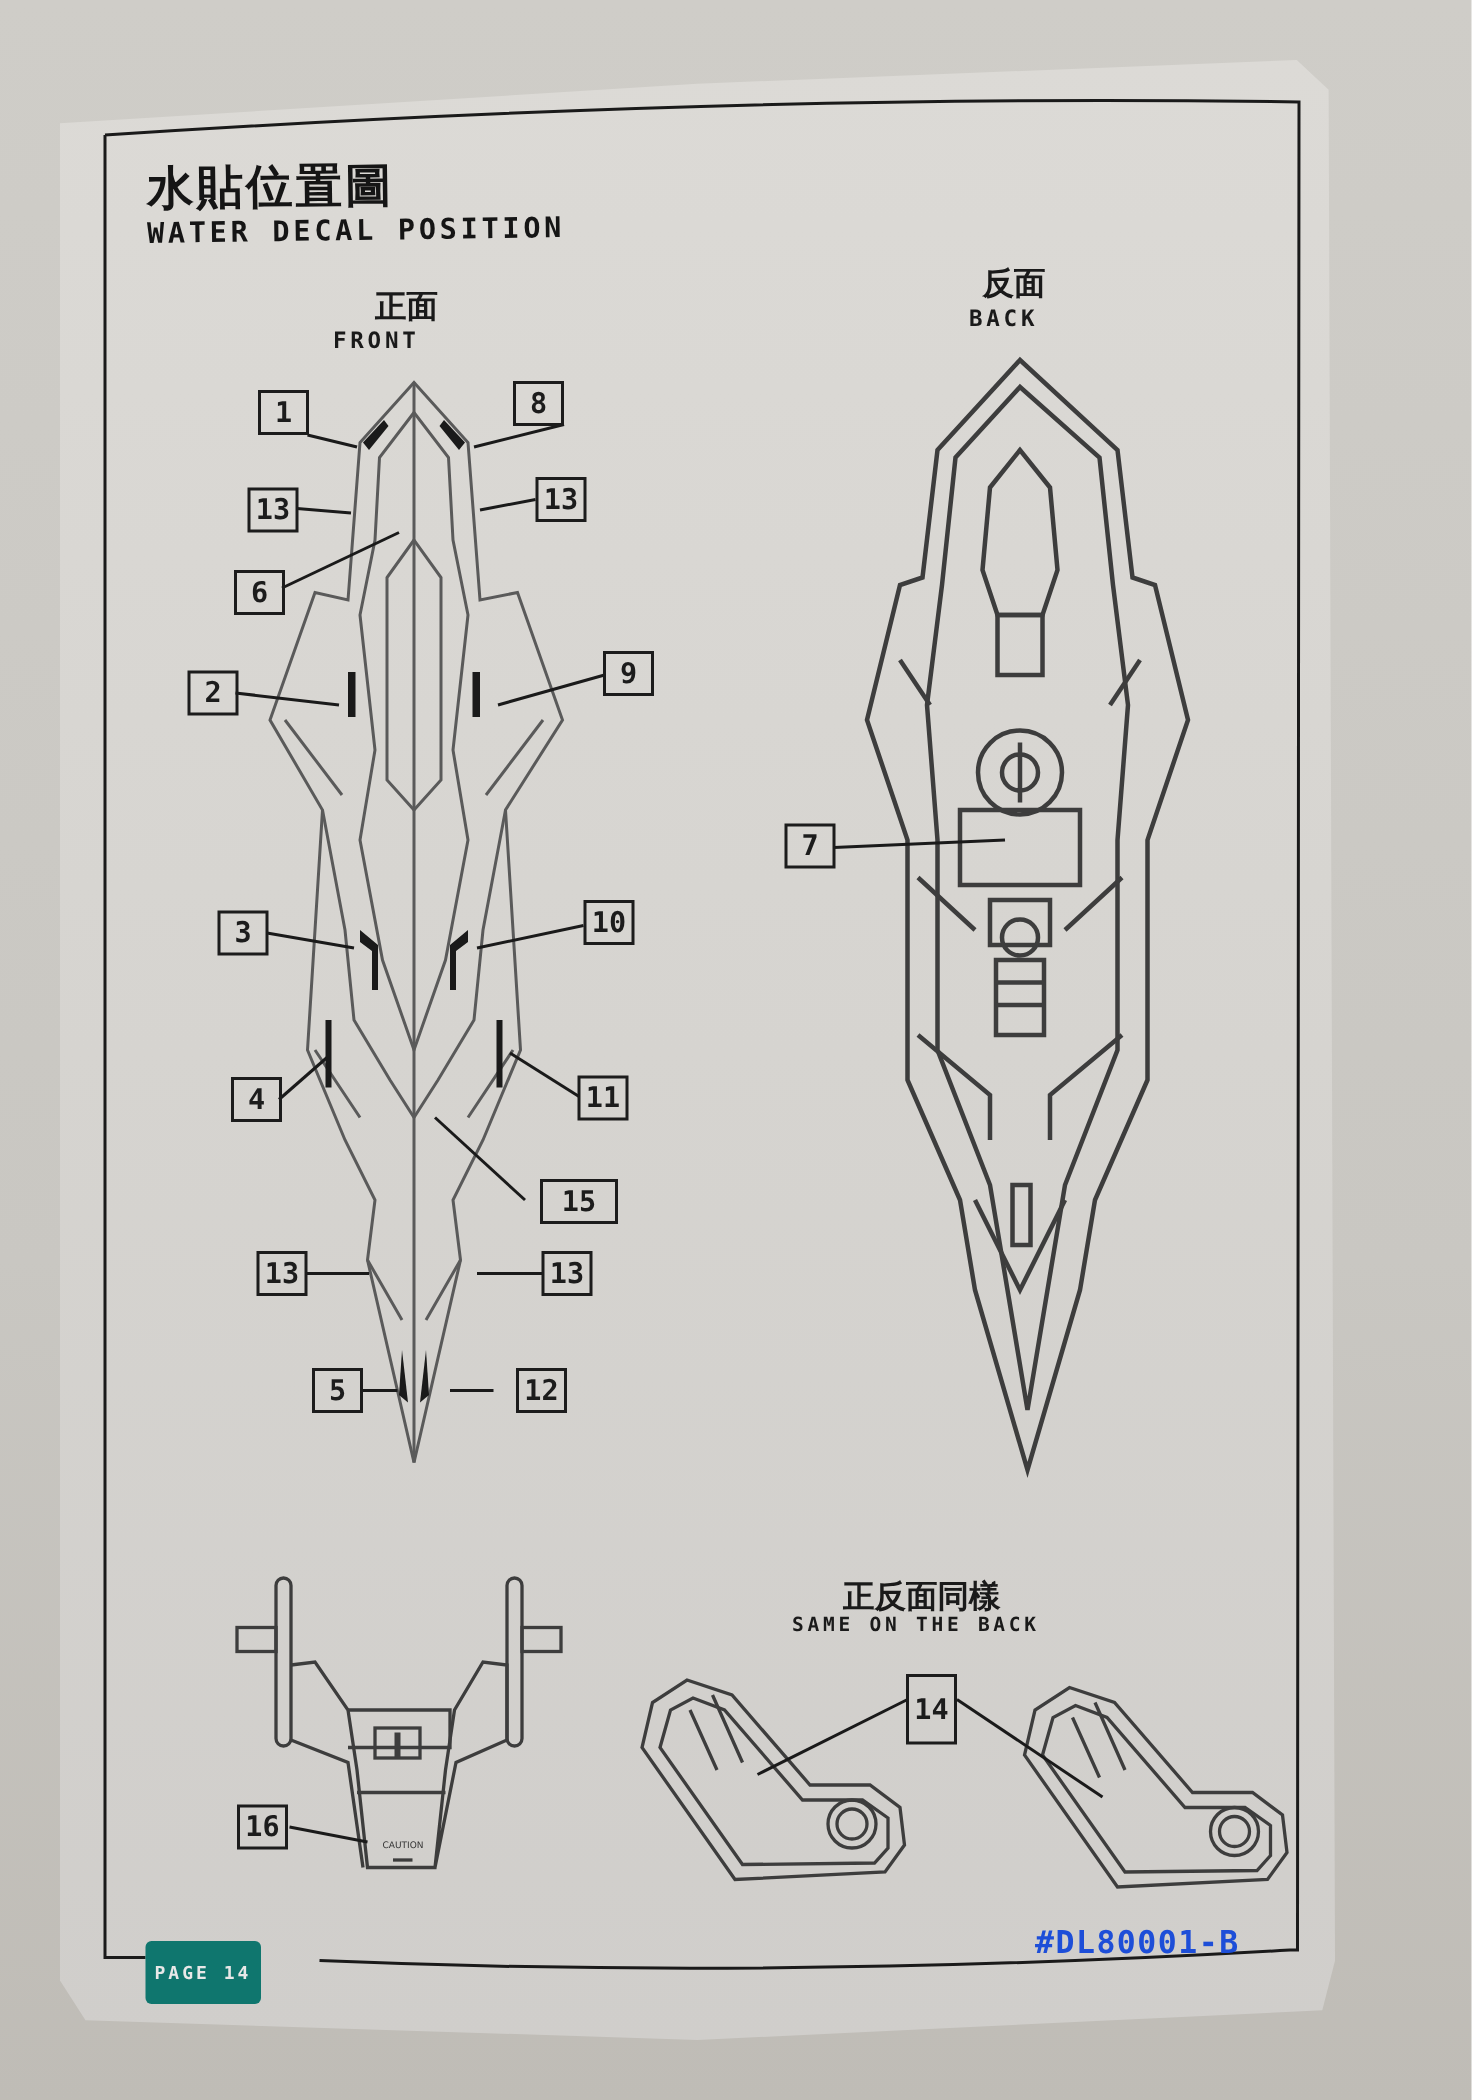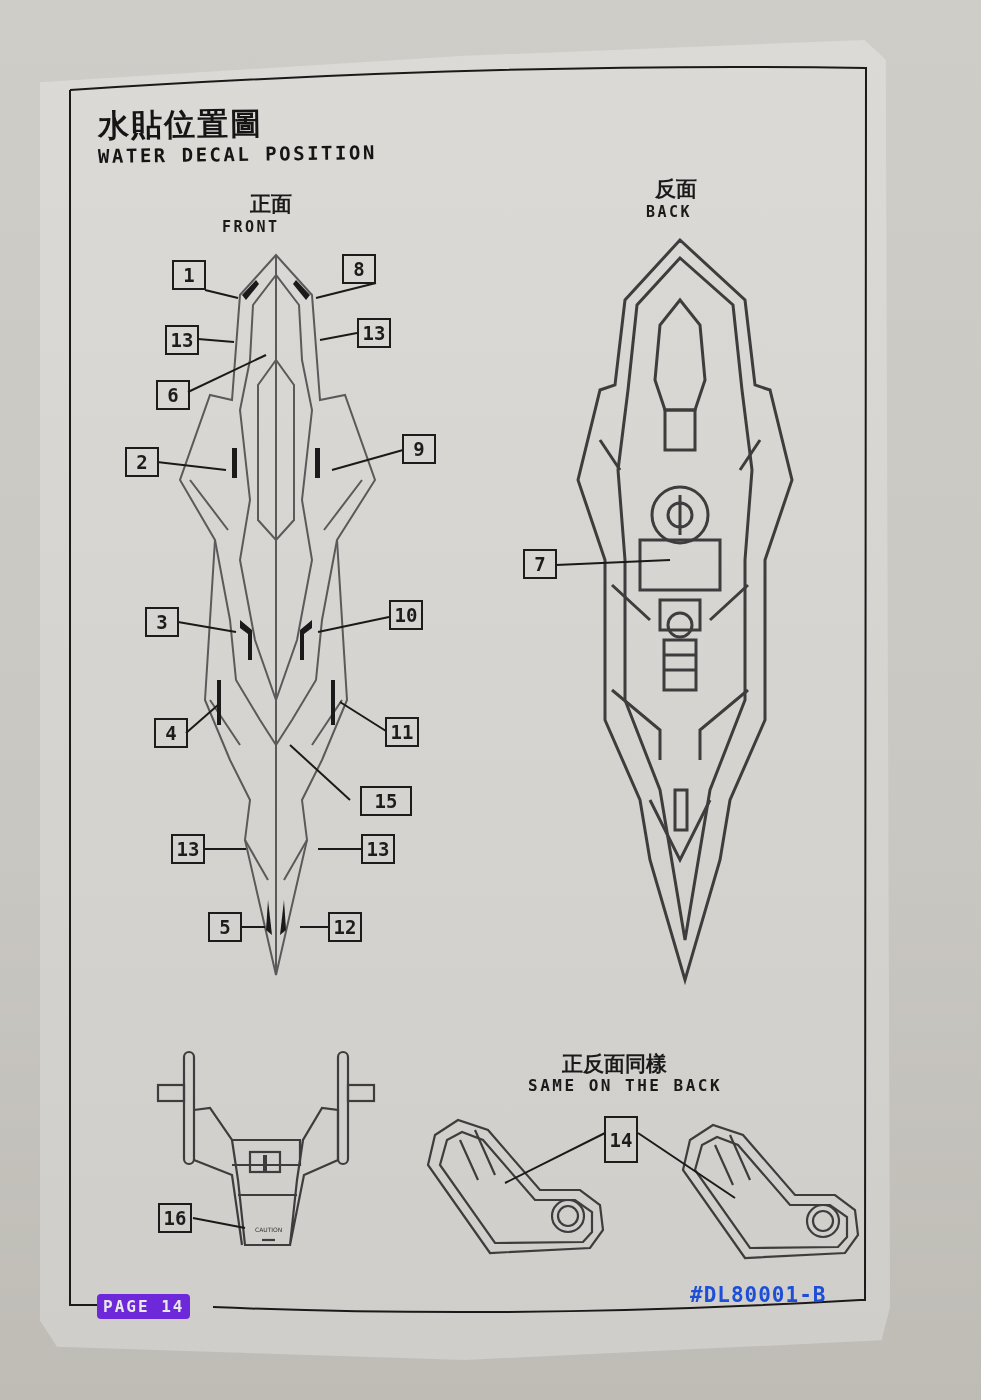--- a/index.html
+++ b/index.html
@@ -28,23 +28,23 @@
     .section-cn { position:absolute; font-size:21px; font-weight:bold; color:#1a1a1a; }
     .section-en { position:absolute; font-size:15px; letter-spacing:2.5px; color:#1a1a1a;
       font-family:"DejaVu Sans Mono", monospace; font-weight:bold; }
     .callout {
       position:absolute; border:2.5px solid #1c1c1c; background:transparent;
       font-family:"DejaVu Sans Mono", monospace; font-weight:bold; font-size:19px;
       color:#1c1c1c; display:flex; align-items:center; justify-content:center;
       box-sizing:border-box; height:30px; width:34px;
     }
     .page-badge {
-      position:absolute; left:97px; top:1294px; background:#6d28d9; color:#e8e8e8;
-      font-family:"DejaVu Sans Mono", monospace; font-weight:bold; font-size:16px;
-      letter-spacing:2px; padding:3px 6px; border-radius:4px;
+      position:absolute; left:97px; top:1294px; background:#0f766e; color:#e8e8e8;
+      font-family:"DejaVu Sans Mono", monospace; font-weight:bold; font-size:12px;
+      letter-spacing:2px; padding:14px 6px; border-radius:4px;
     }
     .code {
       position:absolute; left:690px; top:1283px; font-family:"DejaVu Sans Mono", monospace;
       font-weight:bold; font-size:21px; color:#1d4ed8; letter-spacing:1px;
     }
   </style>
 </head>
 <body>
 
 <div class="paper"></div>
@@ -57,21 +57,21 @@
 <div class="title-cn">水貼位置圖</div>
 <div class="title-en">WATER DECAL POSITION</div>
 
 <div class="section-cn" style="left:250px;top:190px;">正面</div>
 <div class="section-en" style="left:222px;top:218px;">FRONT</div>
 
 <div class="section-cn" style="left:655px;top:175px;">反面</div>
 <div class="section-en" style="left:646px;top:203px;">BACK</div>
 
 <div class="section-cn" style="left:562px;top:1050px;">正反面同樣</div>
-<div class="section-en" style="left:528px;top:1076px;font-size:16px;">SAME ON THE BACK</div>
+<div class="section-en" style="left:528px;top:1076px;font-size:13px;">SAME ON THE BACK</div>
 
 <svg class="frame" width="981" height="1400">
   <g fill="none" stroke="#5a5a5a" stroke-width="2">
     <path d="M276 255 L240 295 L232 400 L210 395 L180 480 L215 540 L205 700 L230 760 L250 800 L245 840 L276 975 L307 840 L302 800 L322 760 L347 700 L337 540 L375 480 L345 395 L320 400 L312 295 Z"></path>
     <path d="M276 275 L253 305 L250 360 L240 410 L250 500 L240 560 L255 640 L276 700 L297 640 L312 560 L302 500 L312 410 L302 360 L299 305 Z"></path>
     <path d="M276 360 L258 385 L258 520 L276 540 L294 520 L294 385 Z"></path>
     <line x1="276" y1="255" x2="276" y2="975"></line>
     <path d="M215 540 L230 620 L236 680 L260 720 L276 745 L292 720 L316 680 L322 620 L337 540"></path>
     <path d="M190 480 L228 530 M362 480 L324 530"></path>
     <path d="M210 700 L240 745 M342 700 L312 745"></path>
@@ -117,21 +117,21 @@
 <div class="callout" style="left:125px;top:447px;">2</div>
 <div class="callout" style="left:402px;top:434px;">9</div>
 <div class="callout" style="left:145px;top:607px;">3</div>
 <div class="callout" style="left:389px;top:600px;width:34px;">10</div>
 <div class="callout" style="left:154px;top:718px;">4</div>
 <div class="callout" style="left:385px;top:717px;width:34px;">11</div>
 <div class="callout" style="left:360px;top:786px;width:52px;">15</div>
 <div class="callout" style="left:171px;top:834px;width:34px;">13</div>
 <div class="callout" style="left:361px;top:834px;width:34px;">13</div>
 <div class="callout" style="left:208px;top:912px;">5</div>
-<div class="callout" style="left:328px;top:912px;width:34px;">12</div>
+<div class="callout" style="left:344px;top:912px;width:34px;">12</div>
 
 <svg class="frame" width="981" height="1400">
   <g fill="none" stroke="#3d3d3d" stroke-width="3">
     <path d="M680 240 L625 300 L615 385 L600 390 L578 480 L605 560 L605 720 L640 800 L650 860 L685 980 L720 860 L730 800 L765 720 L765 560 L792 480 L770 390 L755 385 L745 300 Z"></path>
     <path d="M680 258 L637 305 L628 390 L618 470 L625 560 L625 700 L660 790 L685 940 L710 790 L745 700 L745 560 L752 470 L742 390 L733 305 Z"></path>
     <path d="M680 300 L660 325 L655 380 L665 410 L695 410 L705 380 L700 325 Z"></path>
     <rect x="665" y="410" width="30" height="40"></rect>
     <circle cx="680" cy="515" r="28"></circle>
     <circle cx="680" cy="515" r="12"></circle>
     <line x1="680" y1="495" x2="680" y2="535"></line>

